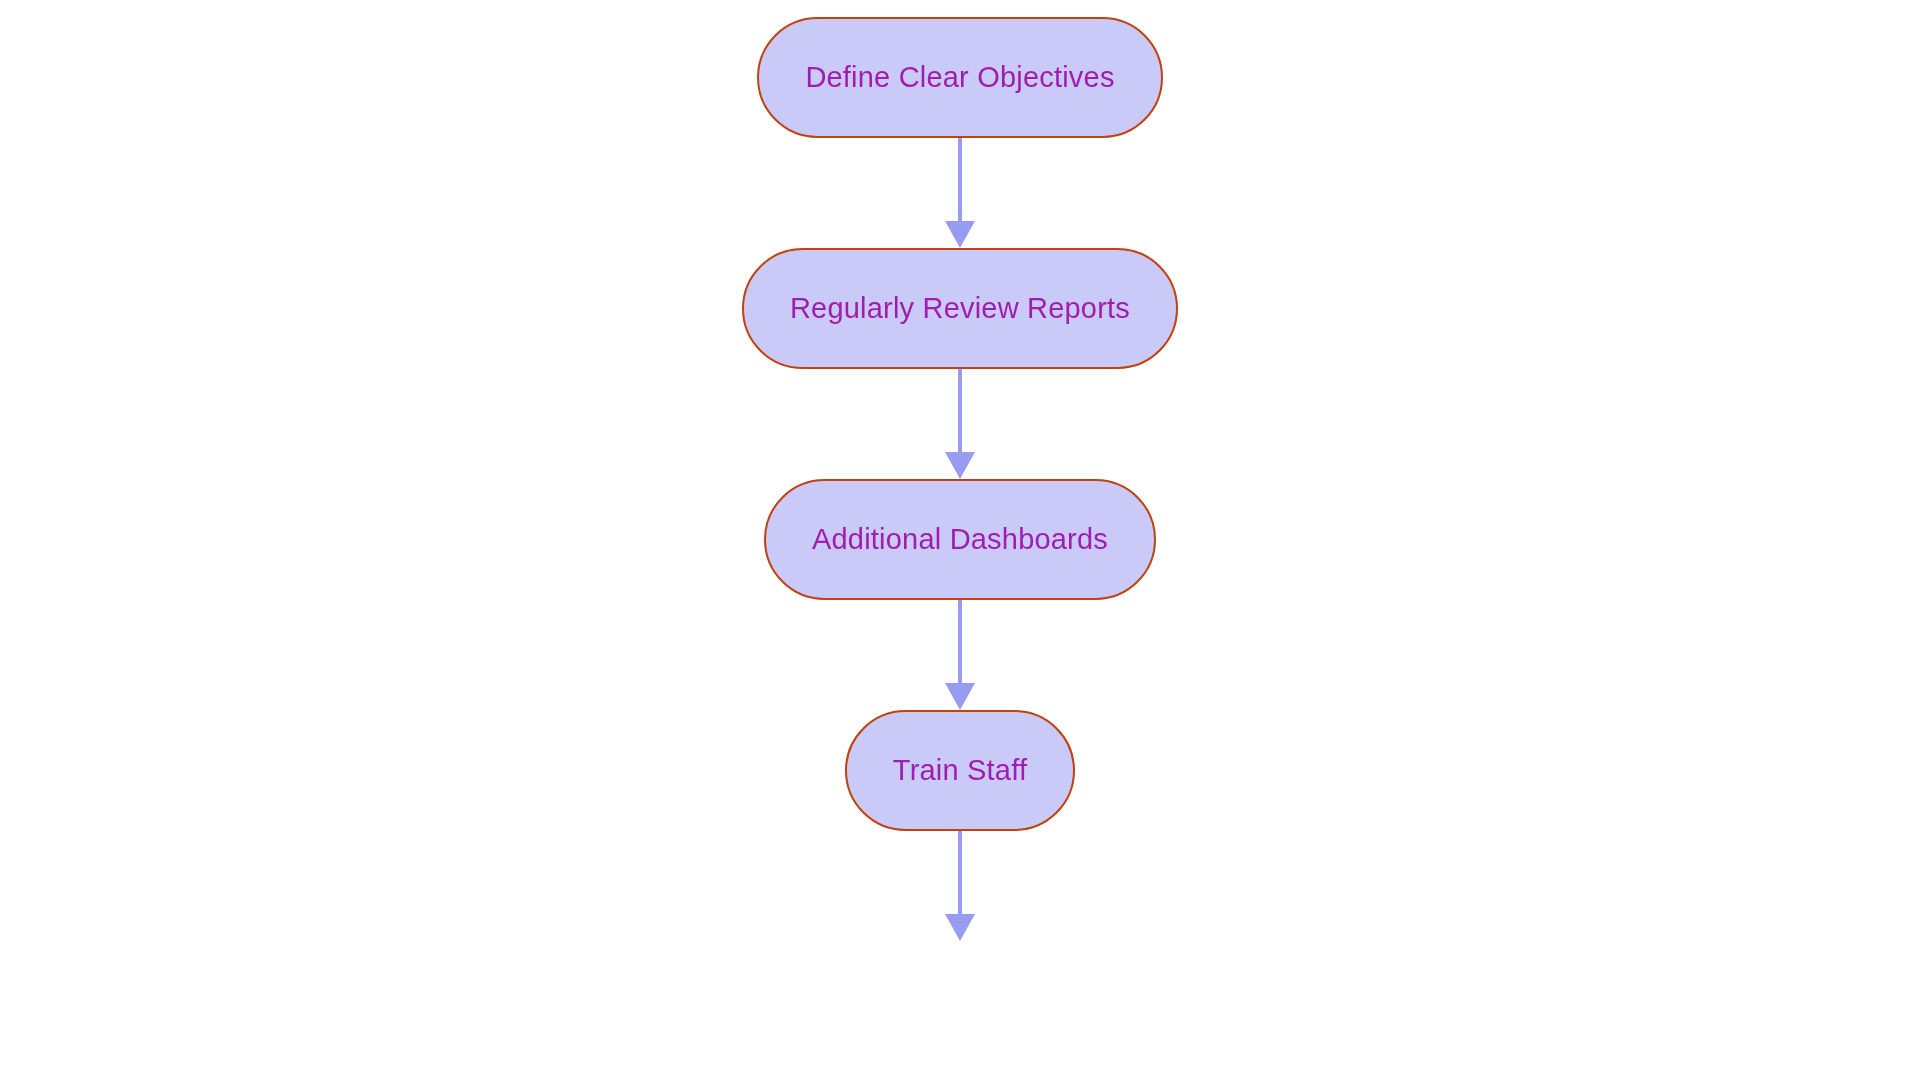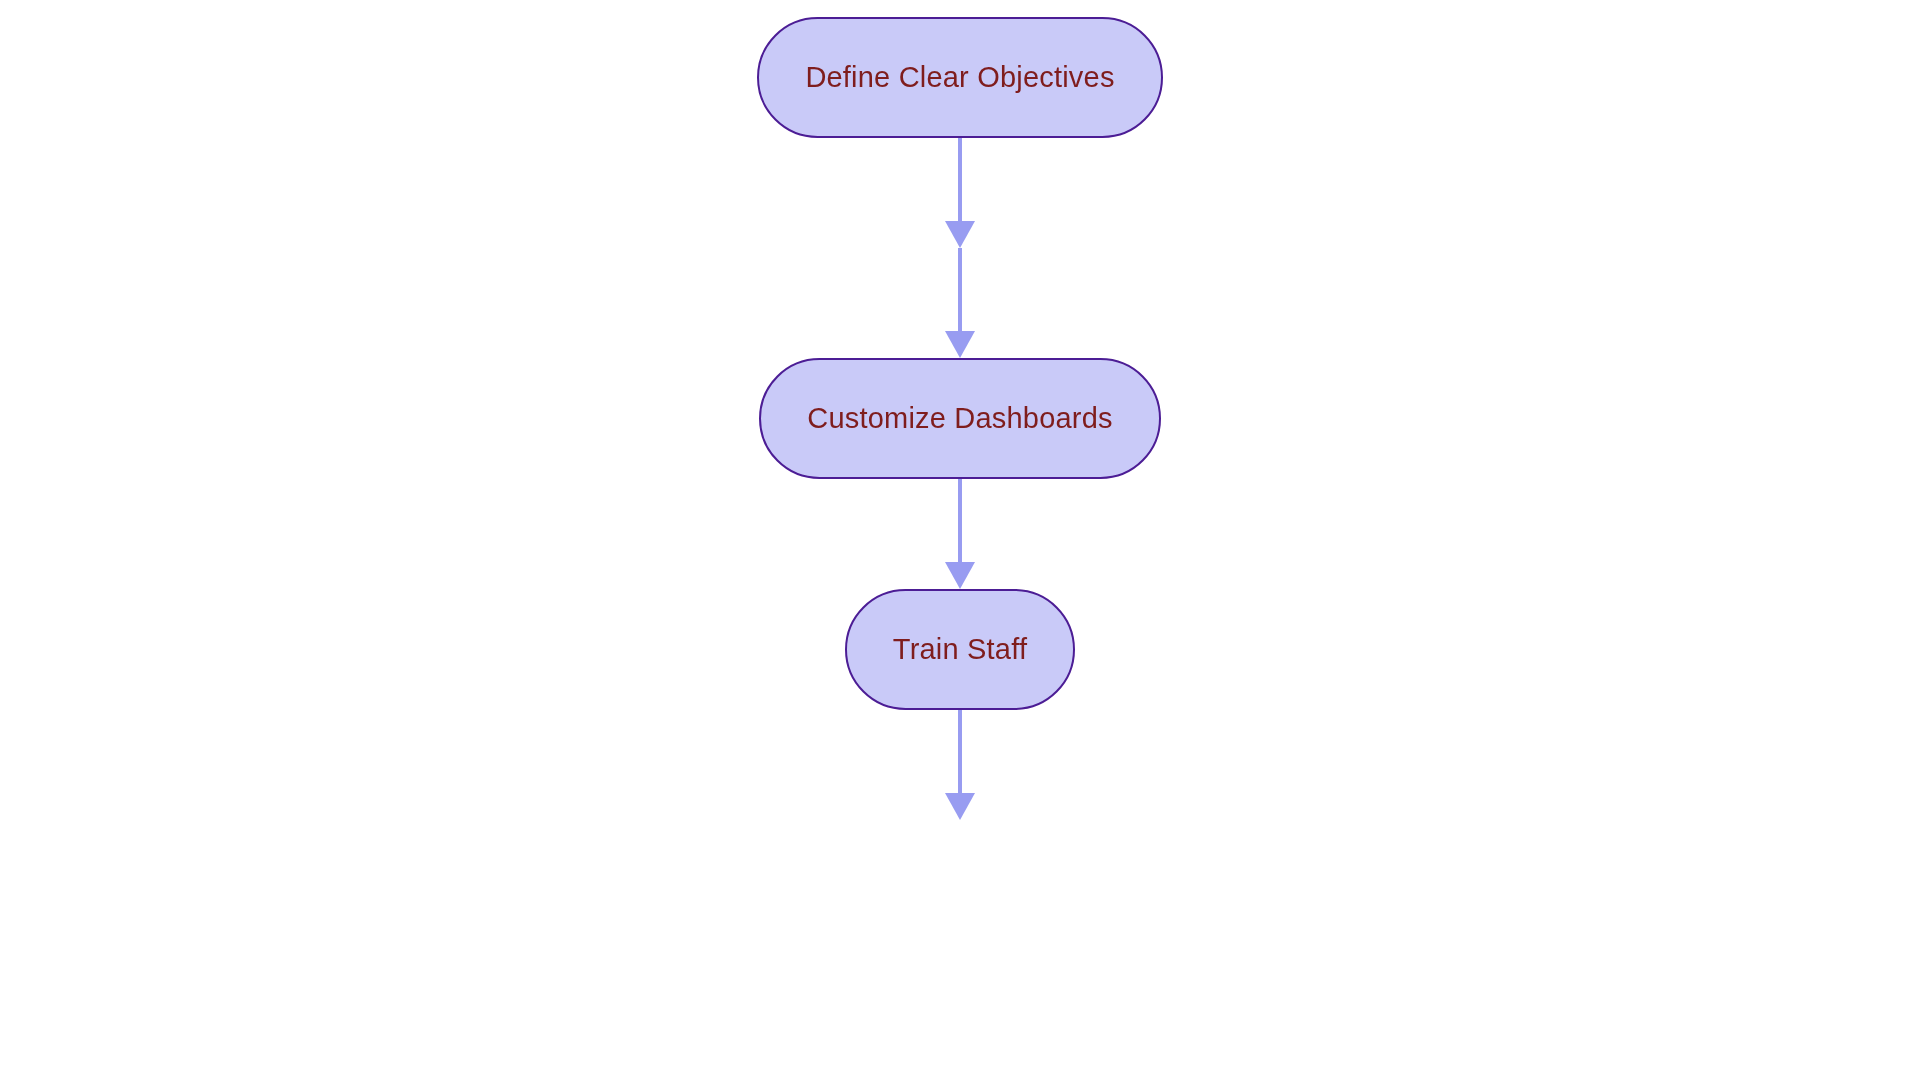--- a/index.html
+++ b/index.html
@@ -20,24 +20,24 @@
     flex-direction: column;
     align-items: center;
     padding-top: 17px;
     box-sizing: border-box;
   }
   .node {
     height: 121px;
     min-width: 210px;
     box-sizing: border-box;
     padding: 0 46px;
-    border: 2px solid #4c1d95;
+    border: 2px solid #c2410c;
     border-radius: 61px;
     background: #c9caf8;
-    color: #7f1d1d;
+    color: #a21caf;
     font-size: 29px;
     letter-spacing: 0.2px;
     display: flex;
     align-items: center;
     justify-content: center;
     white-space: nowrap;
     flex: 0 0 auto;
   }
   .edge {
     height: 110px;
@@ -73,28 +73,31 @@
 
   <div class="node">
     <span>Define Clear Objectives</span>
   </div>
 
   <div class="edge">
     <div class="stem"></div>
     <div class="head"></div>
   </div>
 
+  <div class="node">
+    <span>Regularly Review Reports</span>
+  </div>
 
   <div class="edge">
     <div class="stem"></div>
     <div class="head"></div>
   </div>
 
   <div class="node">
-    <span>Customize Dashboards</span>
+    <span>Additional Dashboards</span>
   </div>
 
   <div class="edge">
     <div class="stem"></div>
     <div class="head"></div>
   </div>
 
   <div class="node">
     <span>Train Staff</span>
   </div>

